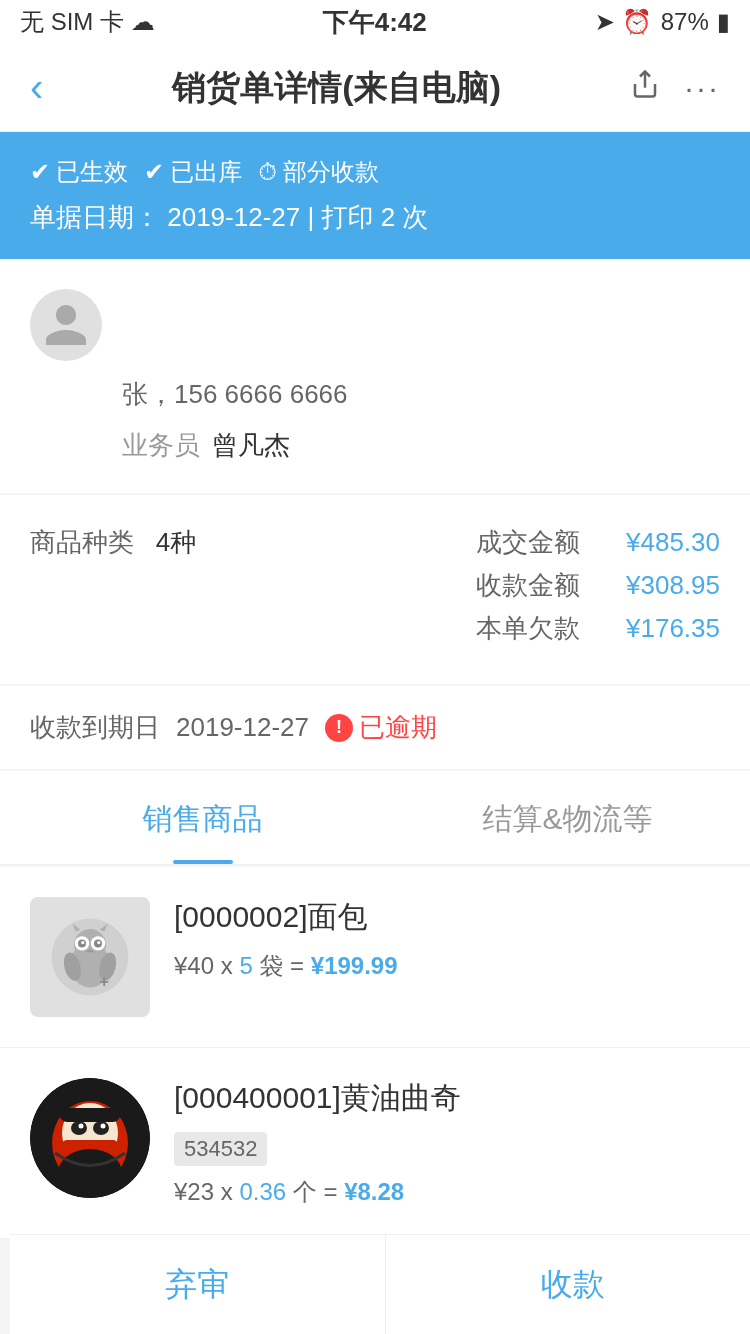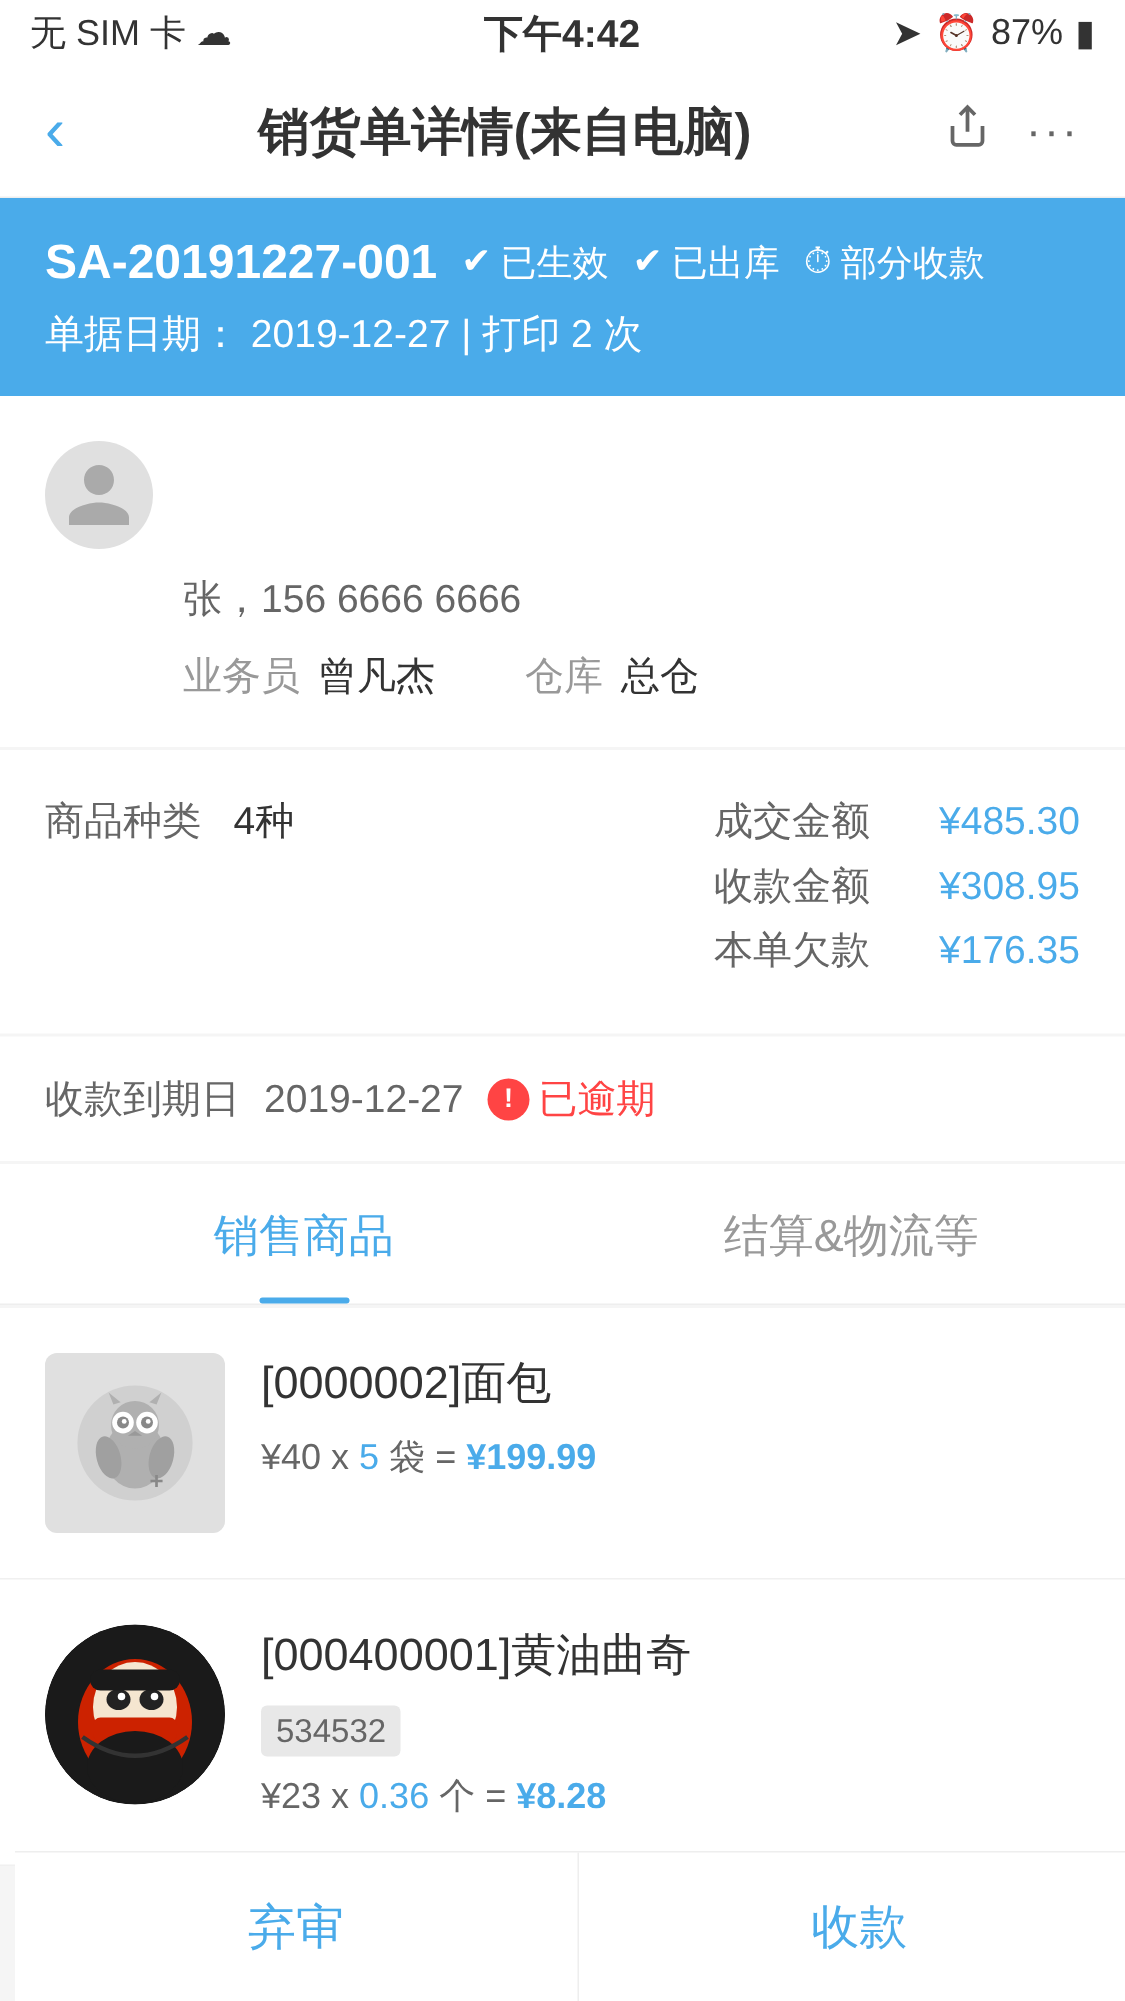--- a/index.html
+++ b/index.html
@@ -310,21 +310,20 @@
         <polyline points="16 6 12 2 8 6"></polyline>
         <line x1="12" y1="2" x2="12" y2="15"></line>
       </svg>
     </span>
     <span style="font-size:30px; color:#666; cursor:pointer; letter-spacing:2px;">···</span>
   </div>
 </div>
 
 <div class="order-header">
   <div class="order-header-top">
-    <span class="order-id">SA-20191227-001</span>
     <span class="badge">
       <span>✔</span>
       <span>已生效</span>
     </span>
     <span class="badge">
       <span>✔</span>
       <span>已出库</span>
     </span>
     <span class="badge">
       <span>⏱</span>
@@ -345,24 +344,20 @@
         <path d="M12 12c2.7 0 4.8-2.1 4.8-4.8S14.7 2.4 12 2.4 7.2 4.5 7.2 7.2 9.3 12 12 12zm0 2.4c-3.2 0-9.6 1.6-9.6 4.8v2.4h19.2v-2.4c0-3.2-6.4-4.8-9.6-4.8z"></path>
       </svg>
     </div>
   </div>
   <div class="customer-info">张，156 6666 6666</div>
   <div class="customer-meta">
     <div class="meta-item">
       <span class="meta-label">业务员</span>
       <span class="meta-value">曾凡杰</span>
     </div>
-    <div class="meta-item">
-      <span class="meta-label">仓库</span>
-      <span class="meta-value">总仓</span>
-    </div>
   </div>
 </div>
 
 <div class="stats-section">
   <div class="stats-left">
     <span>商品种类</span>
     &nbsp;
     <span class="stats-count">4种</span>
   </div>
   <div class="stats-right">

